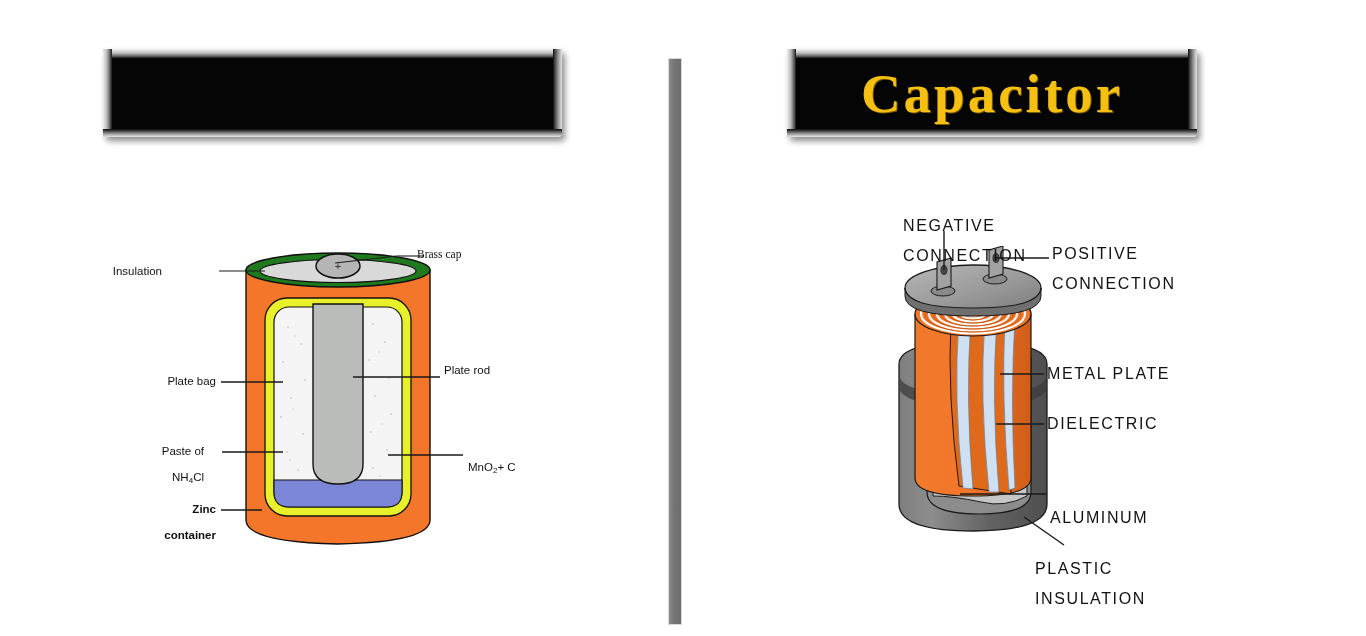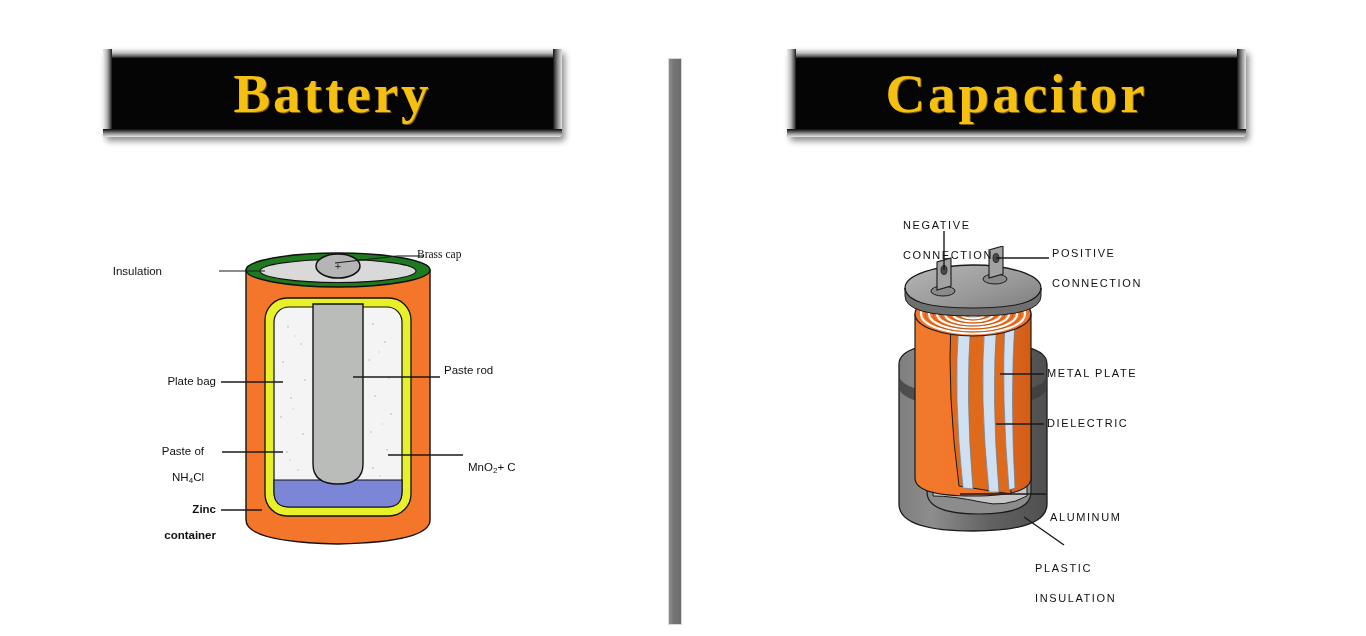--- a/index.html
+++ b/index.html
@@ -64,21 +64,21 @@
     font-family: "Liberation Serif", "DejaVu Serif", serif;
     font-weight: bold;
     font-size: 55px;
     letter-spacing: 3px;
     line-height: 1;
     text-shadow: 1px 1px 0 #7a5c00, 2px 2px 2px rgba(0,0,0,0.7);
     white-space: nowrap;
   }
 
   #banner-battery   { left: 103px; top: 49px;  width: 459px; height: 88px; }
-  #banner-capacitor { left: 787px; top: 49px;  width: 459px; height: 88px; }
+  #banner-capacitor { left: 787px; top: 49px;  width: 410px; height: 88px; }
 
   
   #divider {
     position: absolute;
     left: 668px;
     top: 58px;
     width: 14px;
     height: 567px;
     background: linear-gradient(to right, #8d8d8d 0%, #757575 40%, #6d6d6d 100%);
     border: 1px solid #d8d8d8;
@@ -89,21 +89,21 @@
   .lbl {
     position: absolute;
     font-size: 11.5px;
     color: #111;
     line-height: 13px;
     white-space: pre-line;
     font-family: "Liberation Sans", sans-serif;
   }
   .lbl.sc {
     font-family: "Liberation Sans", sans-serif;
-    font-size: 11px;
+    font-size: 16px;
     letter-spacing: 1.6px;
     font-variant: small-caps;
     text-transform: uppercase;
     line-height: 15px;
   }
   .lbl.r { text-align: right; }
   .lbl sub { font-size: 8px; vertical-align: -2px; }
 
   svg.overlay {
     position: absolute;
@@ -129,21 +129,20 @@
     width: 160px;
     height: 300px;
   }
 </style>
 </head>
 <body>
 
 <div class="banner" id="banner-battery">
   <span class="banner-side-l"></span>
   <span class="banner-side-r"></span>
-  <span class="banner-text">Battery</span>
 </div>
 
 <div id="battery-art">
   <svg width="190" height="296" viewBox="0 0 190 296">
 
     <path d="M3,18 L3,268 Q3,290 95,292 Q187,290 187,268 L187,18 Z" fill="#f4762a" stroke="#111" stroke-width="1.4"></path>
 
     <ellipse cx="95" cy="18" rx="92" ry="17" fill="#1f7a1f" stroke="#111" stroke-width="1.4"></ellipse>
     <ellipse cx="95" cy="19" rx="78" ry="11.5" fill="#d9d9d9" stroke="#111" stroke-width="1.1"></ellipse>
 
@@ -216,21 +215,21 @@
   <div><span>NH</span><sub>4</sub><span>Cl</span></div>
 </div>
 
 <div class="lbl r" style="left:90px; top:490px; width:126px;font-weight:bold;">
   <div>Zinc</div>
   <div>container</div>
 </div>
 
 <div class="lbl" style="left:417px; top:248px;font-family:Liberation Serif, serif;">Brass cap</div>
 
-<div class="lbl" style="left:444px; top:364px;">Paste rod</div>
+<div class="lbl" style="left:444px; top:364px;">Plate rod</div>
 
 <div class="lbl" style="left:468px; top:448px;text-align:center;">
   <span>MnO</span><sub>2</sub><span>+ C</span>
 </div>
 
 <div id="divider"></div>
 
 <div class="banner" id="banner-capacitor">
   <span class="banner-side-l"></span>
   <span class="banner-side-r"></span>

